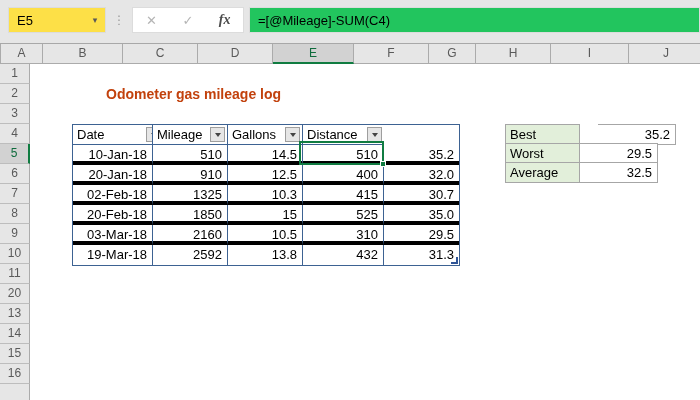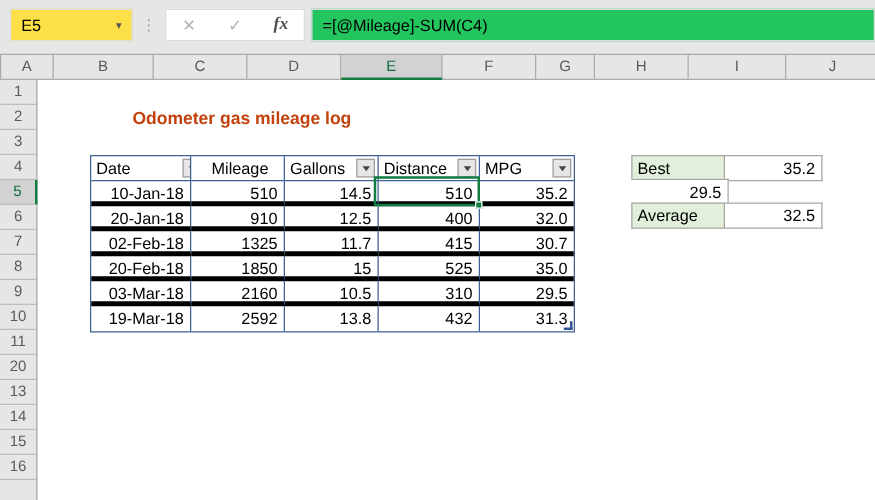--- a/index.html
+++ b/index.html
@@ -53,34 +53,34 @@
   .t-hrow .t-cell { border-bottom:1px solid #3D6292; display:flex; align-items:center;
                     padding-left:4px; }
   .t-drow .t-cell { border-bottom:4px solid #000000; text-align:right; padding-right:5px; }
   .t-drow:last-child .t-cell { border-bottom:none; }
   .hdr-label { flex:1; }
   .filterbtn { width:15px; height:15px; margin-right:2px; background:#E6E6E6;
                border:1px solid #9E9E9E; display:flex; align-items:center; justify-content:center;
                flex:none; }
   .filterbtn .tri { width:0; height:0; border-left:3.5px solid transparent;
                     border-right:3.5px solid transparent; border-top:4px solid #444; }
-  .c0 { width:80px;gap:42px; } .c1 { width:75px;flex-direction:column; } .c2 { width:75px; } .c3 { width:81px; } .c4 { width:75px; }
+  .c0 { width:80px;gap:42px; } .c1 { width:75px; } .c2 { width:75px; } .c3 { width:81px; } .c4 { width:75px; }
 
   
   .selbox { position:absolute; left:299px; top:77px; width:85px; height:24px;
             border:2px solid #107C41; background:transparent; }
   .fillhandle { position:absolute; right:-4px; bottom:-4px; width:6px; height:6px;
                 background:#107C41; border:1px solid #fff; }
   .tbl-handle { position:absolute; left:451px; top:193px; width:7px; height:7px;
                 border-right:2px solid #2F5496; border-bottom:2px solid #2F5496; }
 
   
   .summary { position:absolute; left:505px; top:60px; }
   .s-row { display:flex; height:20px; margin-top:-1px; }
-  .s-row:first-child { margin-top:0; }
+  .s-row:first-child { margin-top:0;gap:18px; }
   .s-label { width:75px; height:21px; background:#E2EFDA; border:1px solid #A6A6A6;
              line-height:19px; padding-left:4px; }
   .s-value { width:78px; height:21px; background:#fff; border:1px solid #A6A6A6;
              border-left:none; line-height:19px; text-align:right; padding-right:5px; }
 </style>
 </head>
 <body>
 
 <div class="app">
 
@@ -156,45 +156,39 @@
             <span class="filterbtn">
               <span class="tri"></span>
             </span>
           </div>
         <div class="t-cell c3">
             <span class="hdr-label">Distance</span>
             <span class="filterbtn">
               <span class="tri"></span>
             </span>
           </div>
-        <div class="t-cell c4">
-            <span class="hdr-label">MPG</span>
-            <span class="filterbtn">
-              <span class="tri"></span>
-            </span>
-          </div>
       </div>
       <div class="t-row t-drow">
         <div class="t-cell c0">10-Jan-18</div>
         <div class="t-cell c1">510</div>
         <div class="t-cell c2">14.5</div>
         <div class="t-cell c3">510</div>
         <div class="t-cell c4">35.2</div>
       </div>
       <div class="t-row t-drow">
         <div class="t-cell c0">20-Jan-18</div>
         <div class="t-cell c1">910</div>
         <div class="t-cell c2">12.5</div>
         <div class="t-cell c3">400</div>
         <div class="t-cell c4">32.0</div>
       </div>
       <div class="t-row t-drow">
         <div class="t-cell c0">02-Feb-18</div>
         <div class="t-cell c1">1325</div>
-        <div class="t-cell c2">11.7</div>
+        <div class="t-cell c2">10.3</div>
         <div class="t-cell c3">415</div>
         <div class="t-cell c4">30.7</div>
       </div>
       <div class="t-row t-drow">
         <div class="t-cell c0">20-Feb-18</div>
         <div class="t-cell c1">1850</div>
         <div class="t-cell c2">15</div>
         <div class="t-cell c3">525</div>
         <div class="t-cell c4">35.0</div>
       </div>
@@ -219,20 +213,21 @@
     </div>
 
     <div class="tbl-handle"></div>
 
     <div class="summary">
       <div class="s-row">
         <div class="s-label">Best</div>
         <div class="s-value">35.2</div>
       </div>
       <div class="s-row">
+        <div class="s-label">Worst</div>
         <div class="s-value">29.5</div>
       </div>
       <div class="s-row">
         <div class="s-label">Average</div>
         <div class="s-value">32.5</div>
       </div>
     </div>
 
   </div>
 </div>

